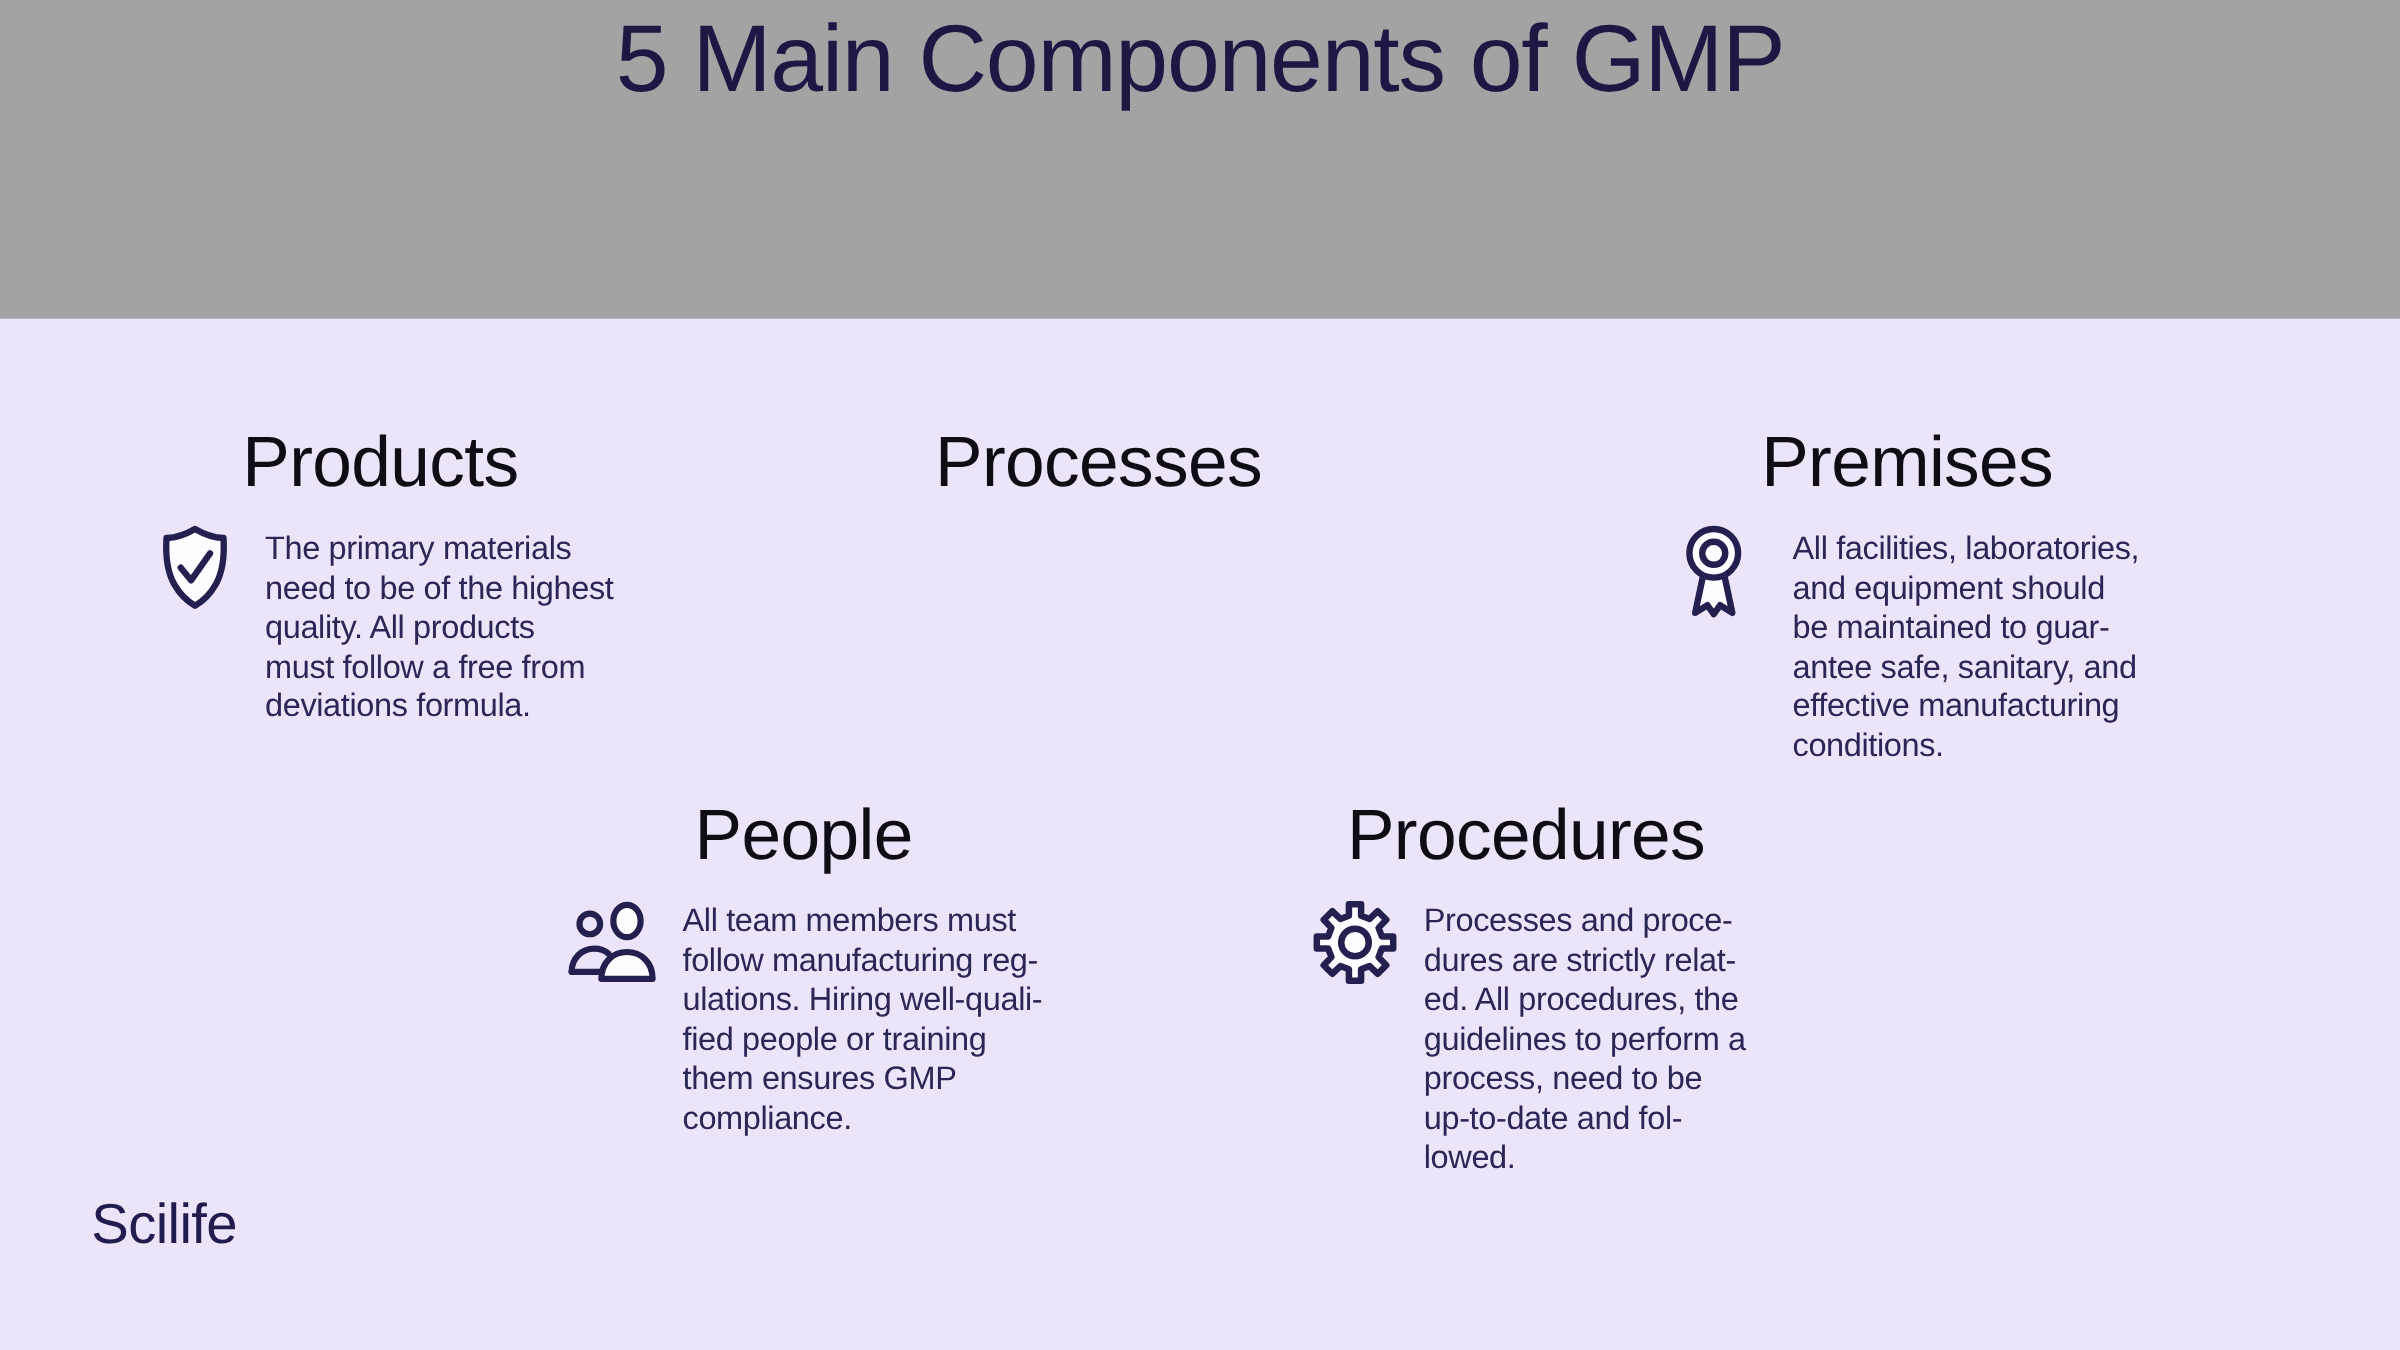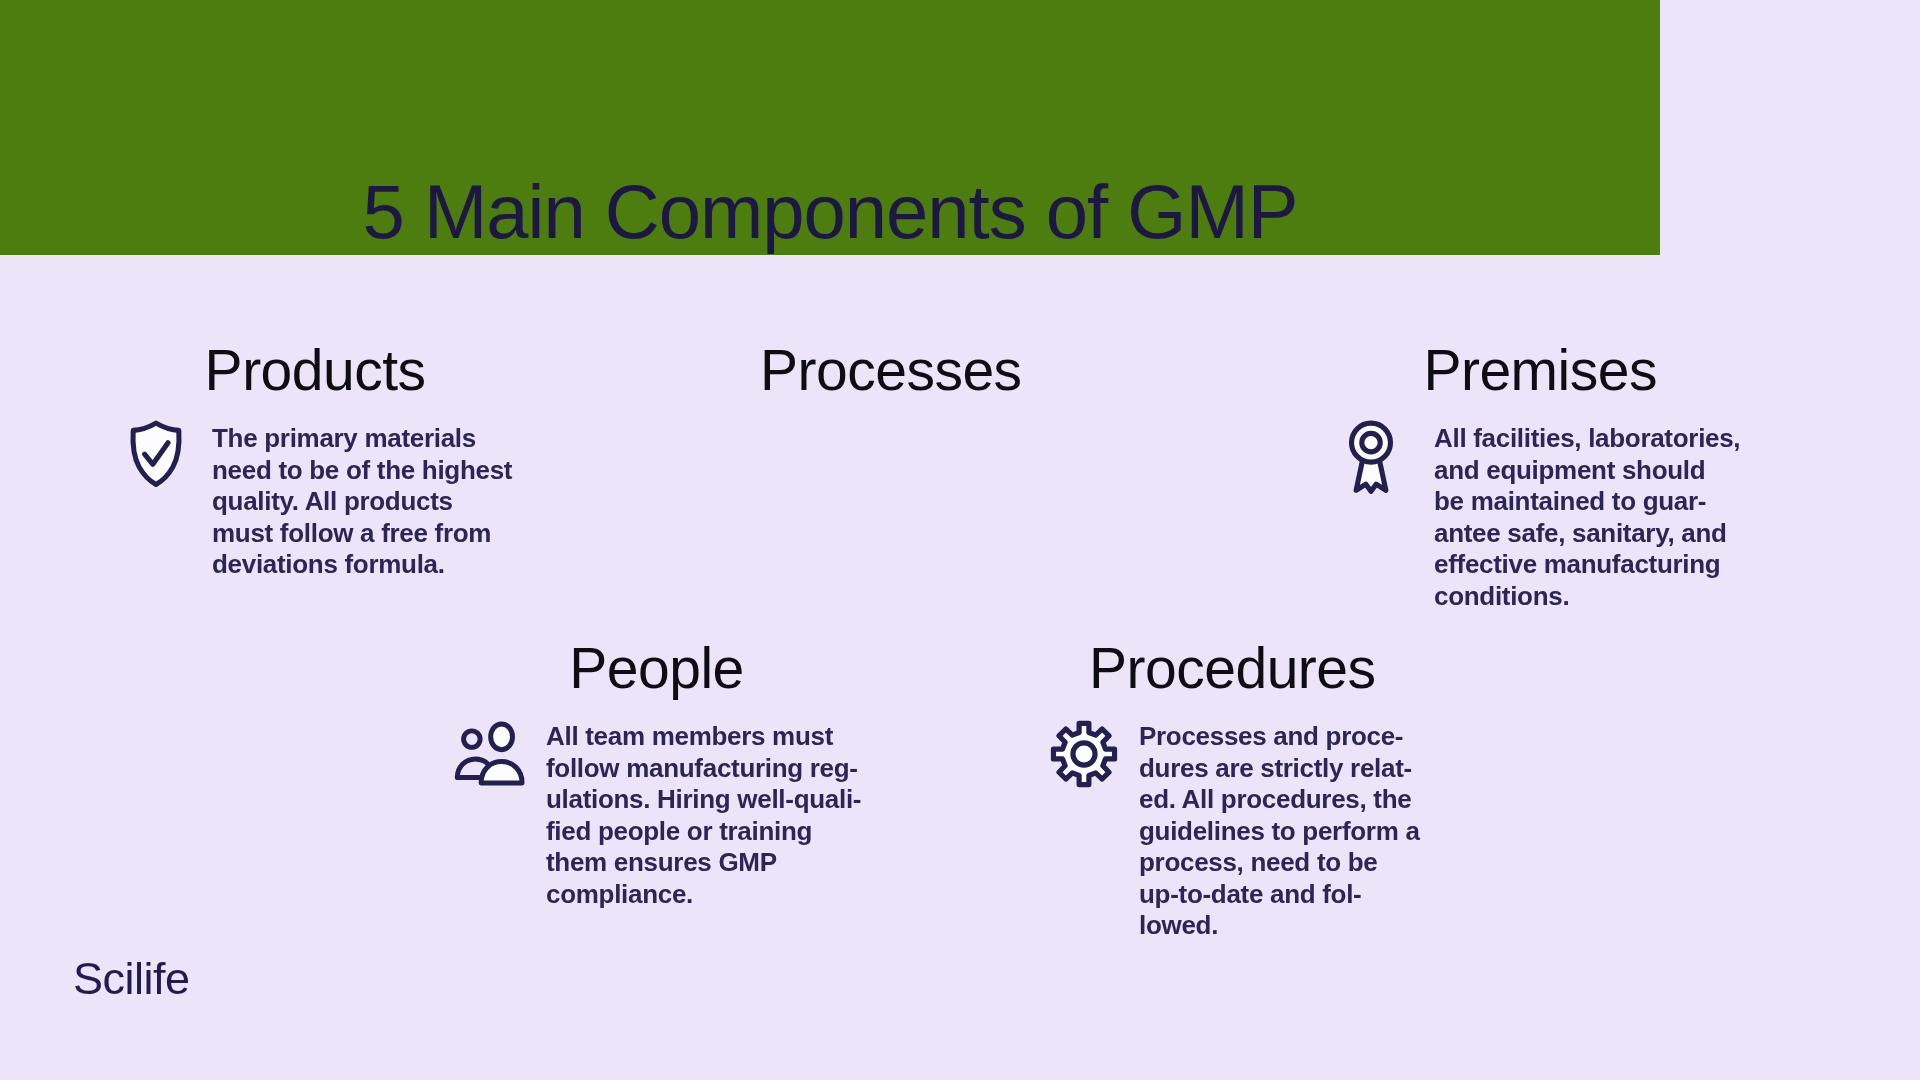--- a/index.html
+++ b/index.html
@@ -12,25 +12,25 @@
   }
   .page {
     position: relative;
     width: 1920px;
     height: 1080px;
     background: #ece5fa;
   }
   .banner {
     position: absolute;
     left: 0; top: 0;
-    width: 1660px;
+    width: 1920px;
     height: 255px;
-    background: #4d7c0f;
+    background: #a3a3a3;
     display: flex;
-    align-items: flex-end;
+    align-items: flex-start;
     justify-content: center;
   }
   .banner h1 {
     margin: 0;
     padding-top: 4px;
     font-size: 76px;
     font-weight: 500;
     letter-spacing: -1px;
     color: #1d1744;
   }
@@ -63,24 +63,23 @@
     stroke-linecap: round;
     stroke-linejoin: round;
   }
   .card p {
     margin: 8px 0 0 0;
     font-size: 26px;
     line-height: 31.5px;
     letter-spacing: -0.3px;
     color: #2b2656;
     white-space: pre;
-    font-weight: bold;
   }
   .sec-products   { left: 118px;  top: 342px; }
-  .sec-processes  { left: 748px;  top: 342px; margin-left: 12px; }
+  .sec-processes  { left: 748px;  top: 342px; }
   .sec-premises   { left: 1340px; top: 342px; }
   .sec-people     { left: 452px;  top: 640px; }
   .sec-procedures { left: 1045px; top: 640px; }
   .logo {
     position: absolute;
     left: 73px;
     top: 953px;
     font-size: 45px;
     font-weight: 500;
     letter-spacing: -0.5px;

